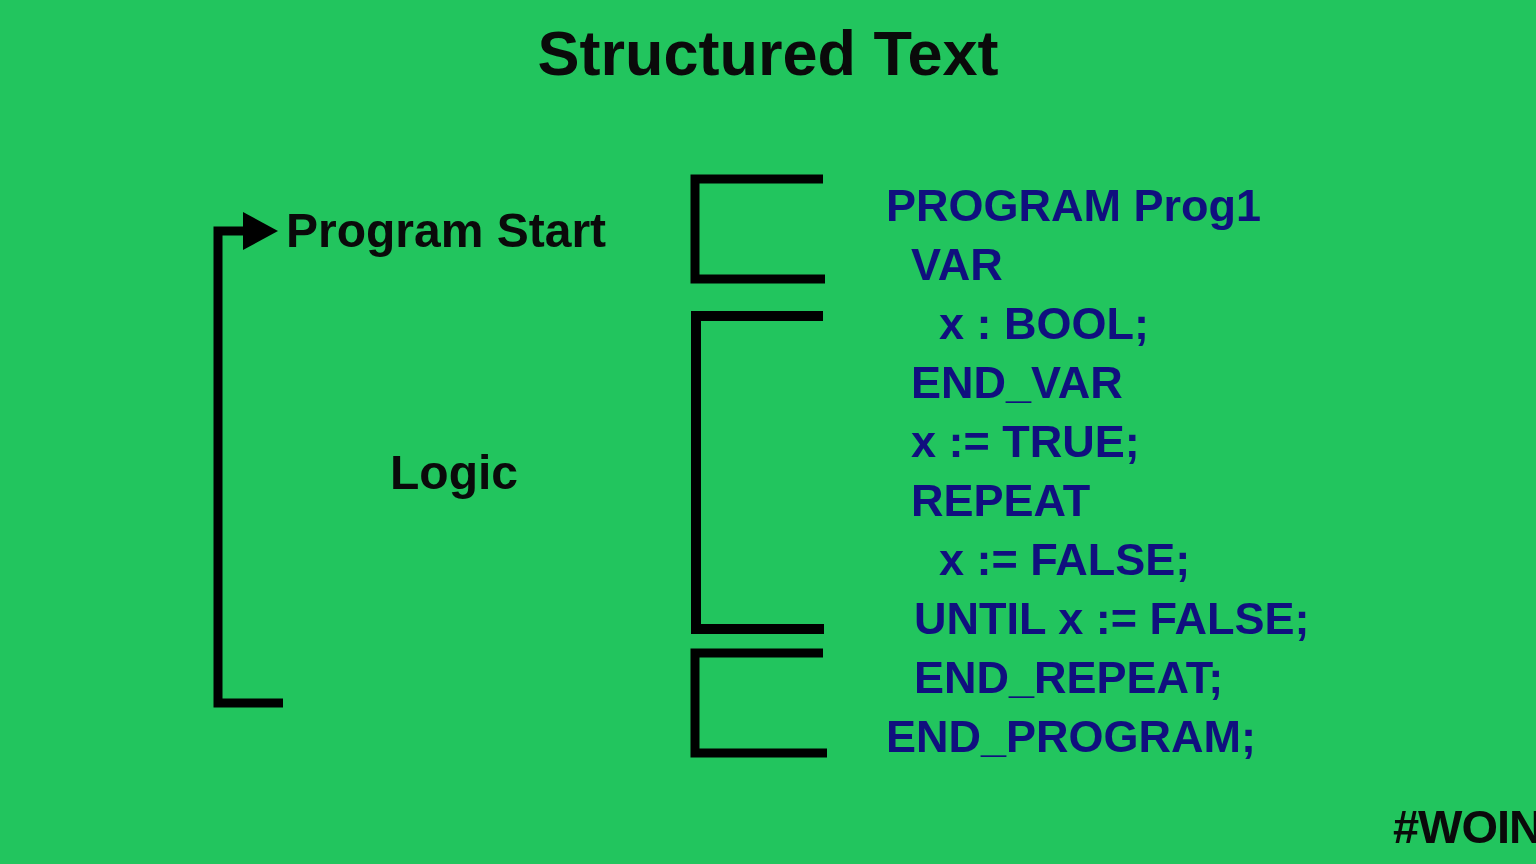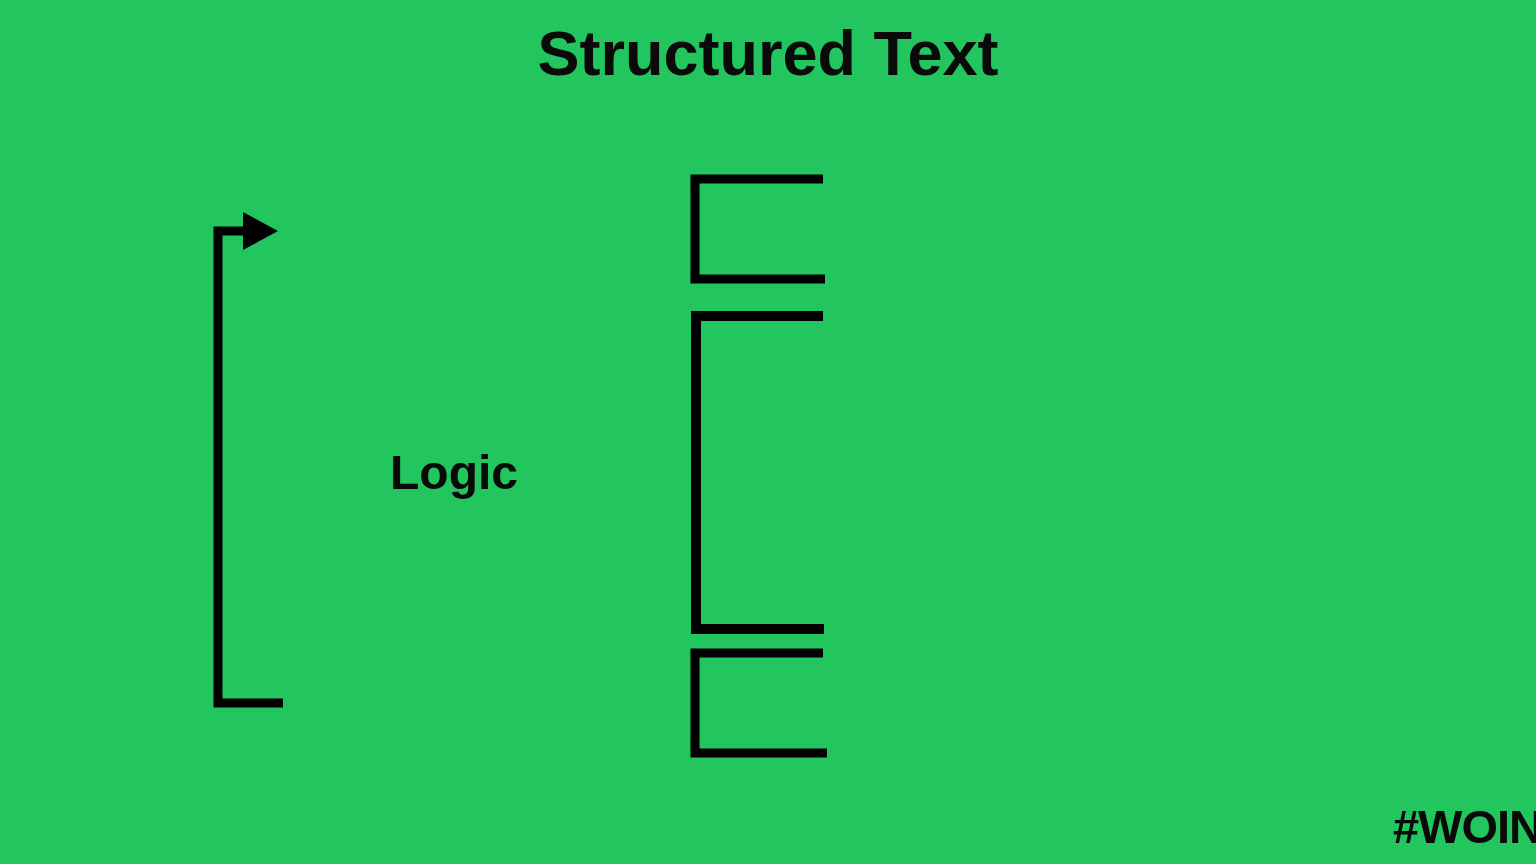--- a/index.html
+++ b/index.html
@@ -110,18 +110,31 @@
   </svg>
 
   <svg class="bracket" style="left:686px; top:310px;" width="145" height="335" viewBox="0 0 145 335" aria-hidden="true">
     <polyline points="137,6 10,6 10,319 138,319" fill="none" stroke="#000000" stroke-width="10" stroke-linecap="butt" stroke-linejoin="miter"></polyline>
   </svg>
 
   <svg class="bracket" style="left:686px; top:648px;" width="148" height="120" viewBox="0 0 148 120" aria-hidden="true">
     <polyline points="137,5 9,5 9,105 141,105" fill="none" stroke="#000000" stroke-width="9" stroke-linecap="butt" stroke-linejoin="miter"></polyline>
   </svg>
 
+  <div class="flow-label start">Program Start</div>
   <div class="flow-label logic">Logic</div>
 
+  <div class="code-block">
+    <div class="code-line ind-0">PROGRAM Prog1</div>
+    <div class="code-line ind-1">VAR</div>
+    <div class="code-line ind-2">x : BOOL;</div>
+    <div class="code-line ind-1">END_VAR</div>
+    <div class="code-line ind-1">x := TRUE;</div>
+    <div class="code-line ind-1">REPEAT</div>
+    <div class="code-line ind-2">x := FALSE;</div>
+    <div class="code-line ind-1b">UNTIL x := FALSE;</div>
+    <div class="code-line ind-1b">END_REPEAT;</div>
+    <div class="code-line ind-0">END_PROGRAM;</div>
+  </div>
 
   <div class="watermark">#WOIN</div>
 
 </div>
 
 </body></html>

